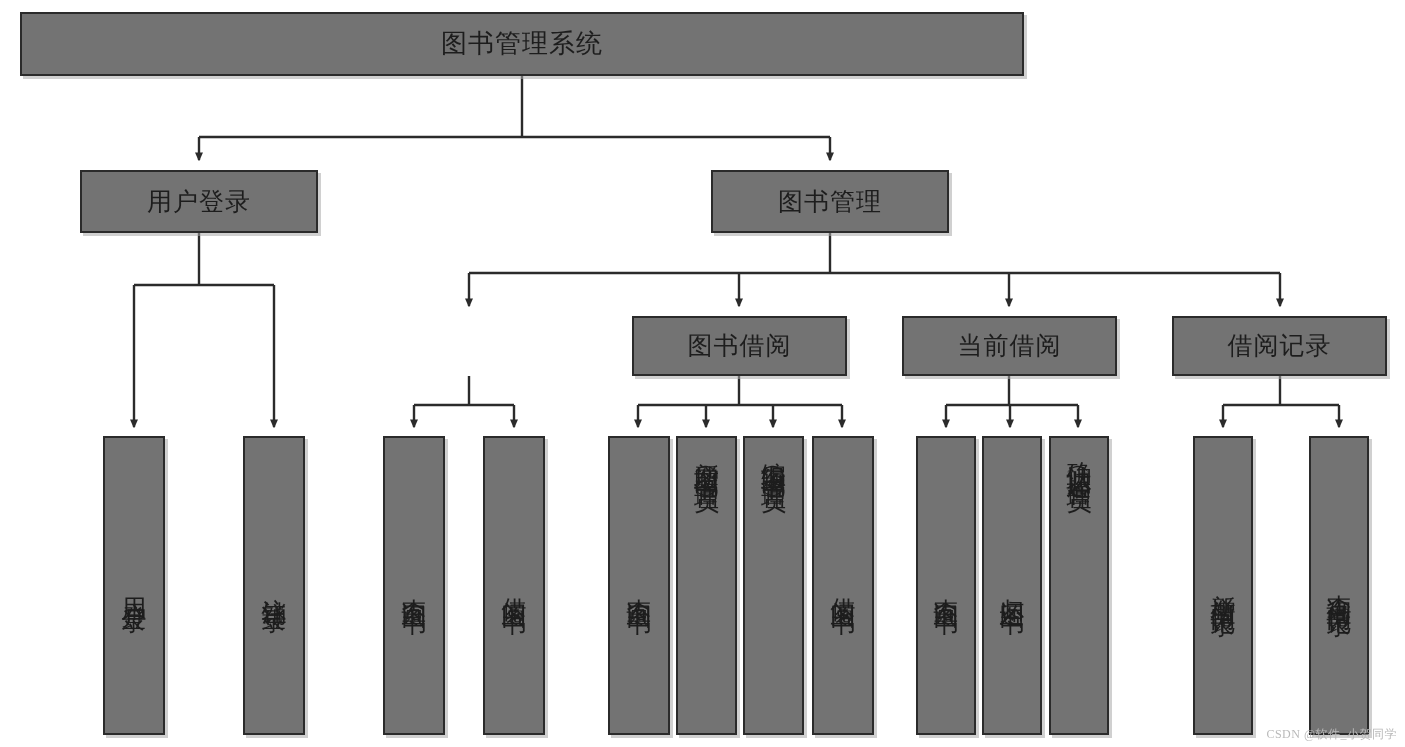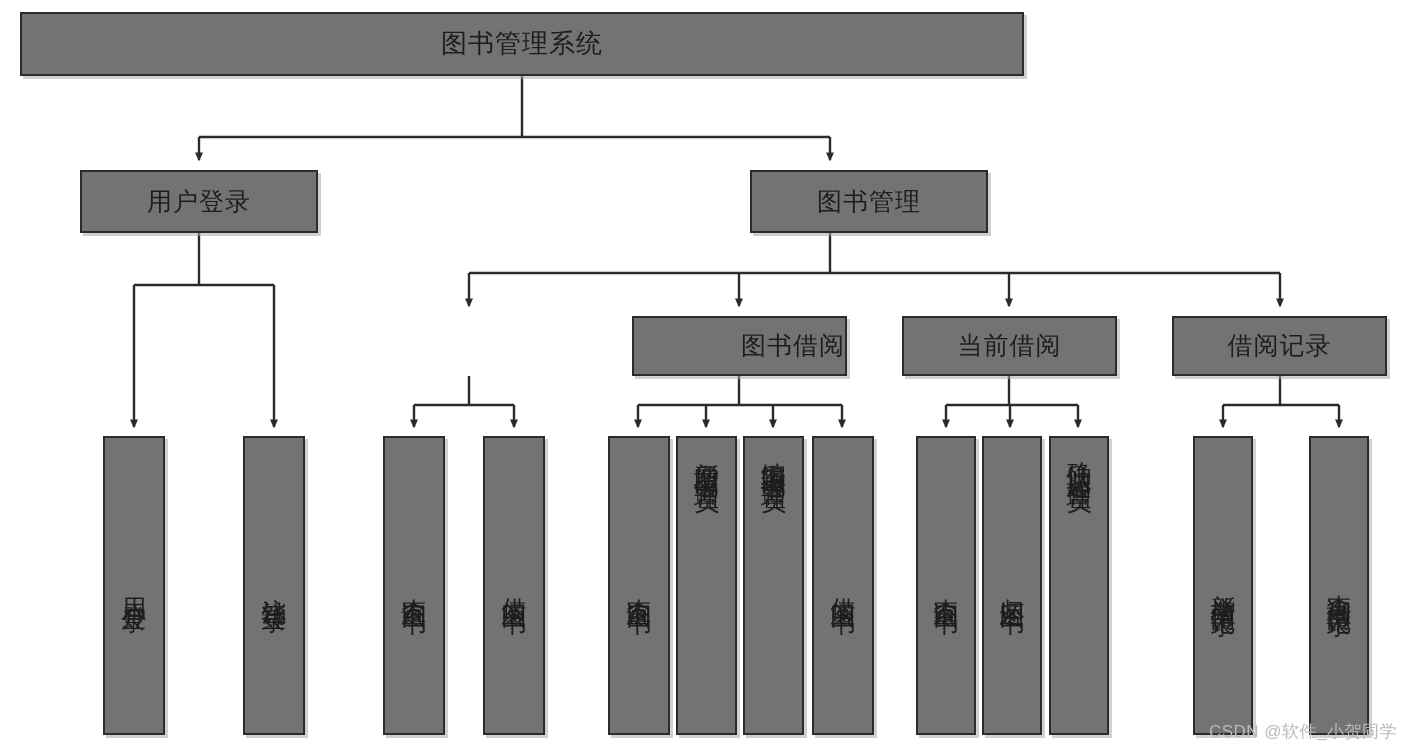--- a/index.html
+++ b/index.html
@@ -68,25 +68,25 @@
     align-items: center;
   }
   .node.vert.topset {
     align-items: flex-start;
     padding-top: 4px;
   }
   #watermark {
     position: absolute;
     right: 8px;
     bottom: 4px;
-    font-size: 17px;
+    font-size: 12px;
     color: #b9b9b9;
     letter-spacing: 0.5px;
     white-space: nowrap;
-    font-family: Liberation Sans, sans-serif;
+    font-family: Liberation Serif, serif;
   }
 </style>
 </head>
 <body>
 
 <div id="canvas">
 
   <svg id="edges" viewBox="0 0 1405 747" width="1405" height="747" xmlns="http://www.w3.org/2000/svg">
     <defs>
       <marker id="arrow" markerWidth="9" markerHeight="9" refX="7.6" refY="4" orient="auto" markerUnits="userSpaceOnUse">
@@ -137,25 +137,25 @@
     </g>
   </svg>
 
   <div class="node horiz root" style="left:20px; top:12px; width:1004px; height:64px;">
     <span class="lbl">图书管理系统</span>
   </div>
 
   <div class="node horiz" style="left:80px; top:170px; width:238px; height:63px;">
     <span class="lbl">用户登录</span>
   </div>
-  <div class="node horiz" style="left:711px; top:170px; width:238px; height:63px;margin-left:39px;">
+  <div class="node horiz" style="left:711px; top:170px; width:238px; height:63px;">
     <span class="lbl">图书管理</span>
   </div>
 
-  <div class="node horiz" style="left:632px; top:316px; width:215px; height:60px;justify-content:flex-end;">
+  <div class="node horiz" style="left:632px; top:316px; width:215px; height:60px;">
     <span class="lbl">图书借阅</span>
   </div>
   <div class="node horiz" style="left:1172px; top:316px; width:215px; height:60px;">
     <span class="lbl">借阅记录</span>
   </div>
   <div class="node horiz" style="left:902px; top:316px; width:215px; height:60px;">
     <span class="lbl">当前借阅</span>
   </div>
 
   <div class="node vert centered" style="left:103px; top:436px; width:62px; height:299px;">

